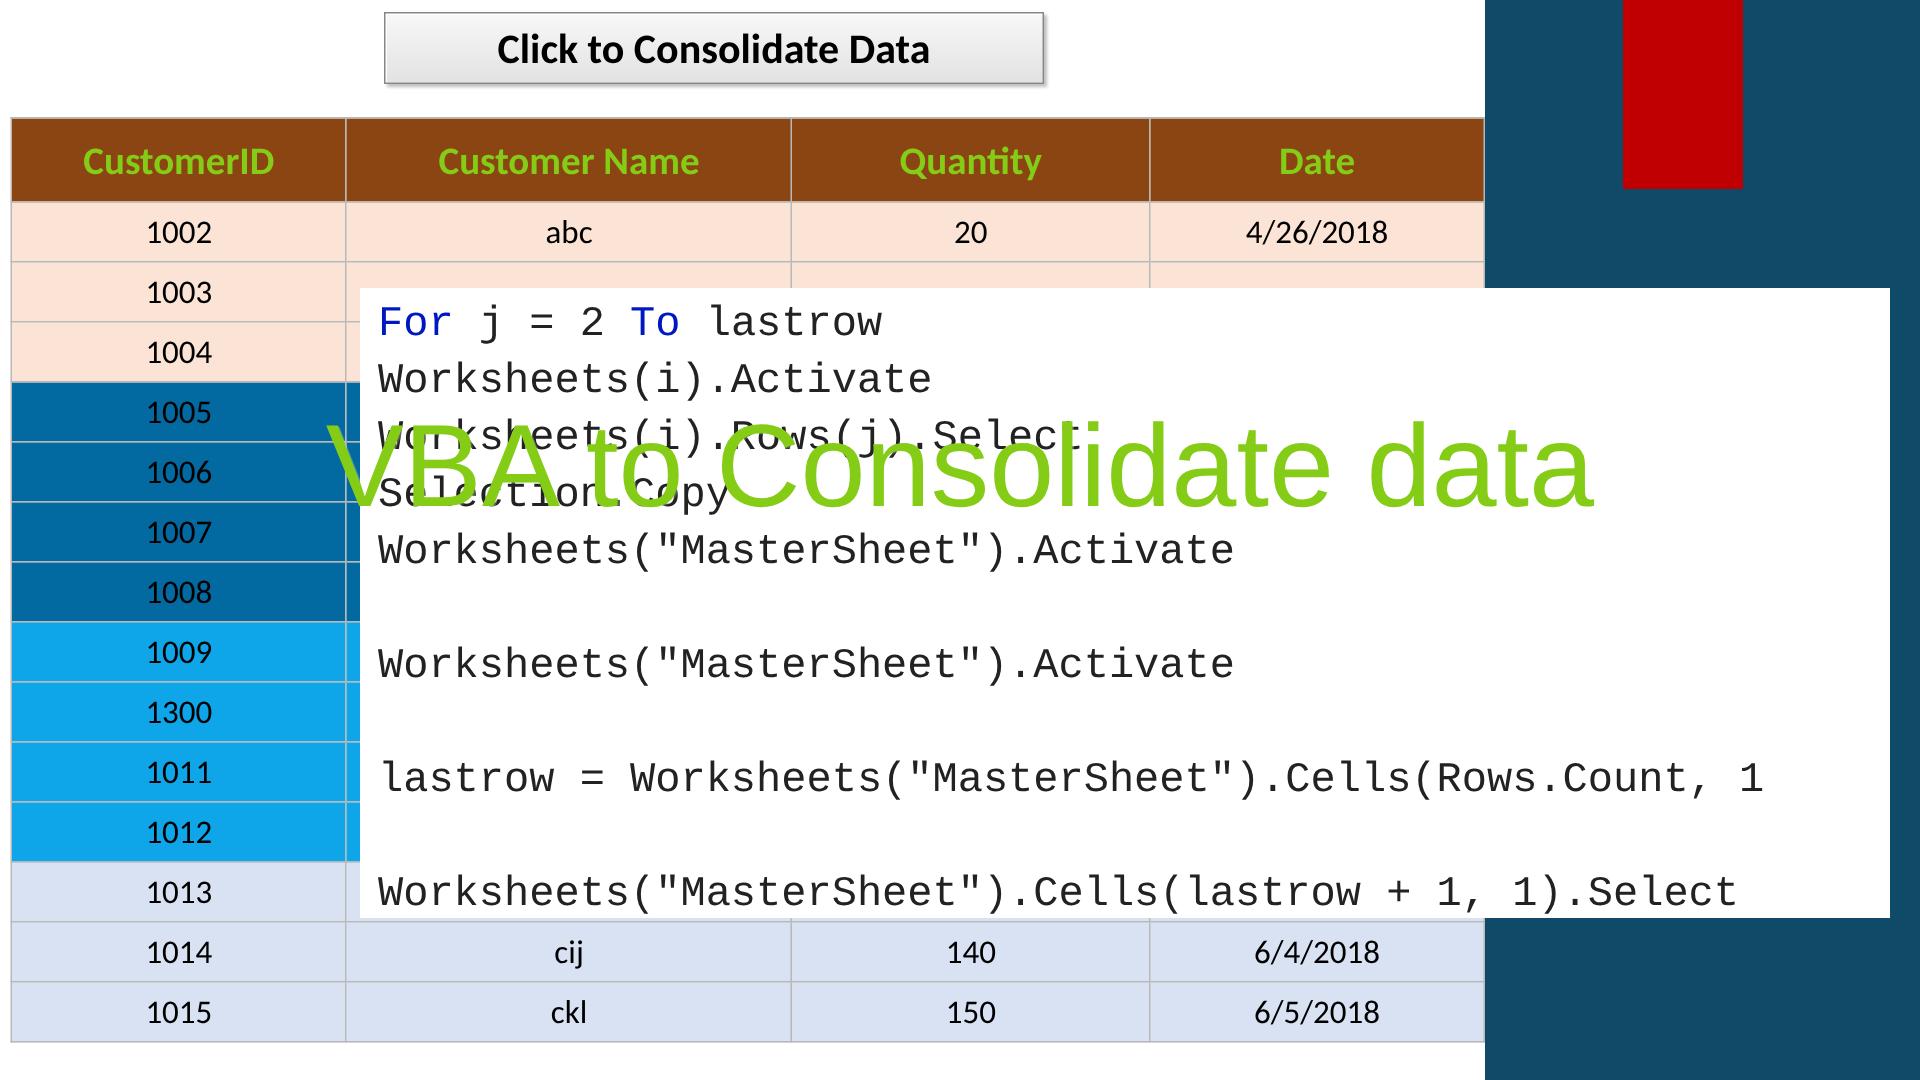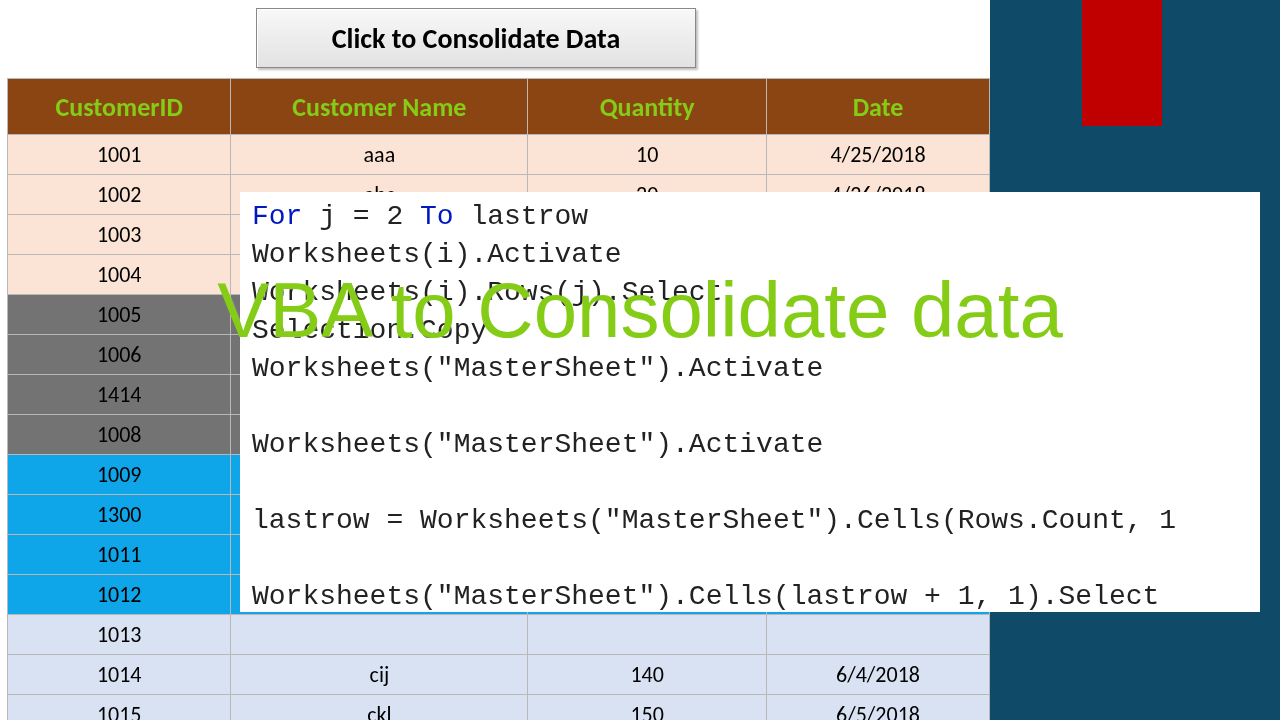--- a/index.html
+++ b/index.html
@@ -25,21 +25,21 @@
     right: 118px;
     width: 80px;
     height: 126px;
     background: #c00000;
   }
   .consolidate-btn {
     position: absolute;
     top: 8px;
     left: 256px;
     width: 440px;
-    height: 60px;
+    height: 48px;
     background: linear-gradient(#f8f8f8,#e2e2e2);
     border: 1px solid #888;
     box-shadow: 1px 1px 0 #fff inset, 2px 2px 2px rgba(0,0,0,.25);
     font-size: 28px;
     font-weight: bold;
     color: #000;
     display: flex;
     align-items: center;
     justify-content: center;
     cursor: pointer;
@@ -61,21 +61,21 @@
     color: #84cc16;
     font-weight: bold;
     font-size: 26px;
     height: 56px;
   }
   .col-id   { width: 225px; }
   .col-name { width: 300px; }
   .col-qty  { width: 241px; }
   .col-date { width: 225px; }
   .bg-pink   { background:#fbe4d5; }
-  .bg-yellow { background:#737373; }
+  .bg-yellow { background:#0369a1; }
   .bg-green  { background:#0ea5e9; }
   .bg-blue   { background:#d9e2f3; }
 
   .code-box {
     position: absolute;
     top: 192px;
     left: 240px;
     width: 1020px;
     height: 420px;
     background: #fff;
@@ -114,26 +114,20 @@
     <thead>
       <tr>
         <th class="col-id">CustomerID</th>
         <th class="col-name">Customer Name</th>
         <th class="col-qty">Quantity</th>
         <th class="col-date">Date</th>
       </tr>
     </thead>
     <tbody id="tbody">
         <tr>
-          <td class="bg-pink col-id">1001</td>
-          <td class="bg-pink col-name">aaa</td>
-          <td class="bg-pink col-qty">10</td>
-          <td class="bg-pink col-date">4/25/2018</td>
-        </tr>
-        <tr>
           <td class="bg-pink col-id">1002</td>
           <td class="bg-pink col-name">abc</td>
           <td class="bg-pink col-qty">20</td>
           <td class="bg-pink col-date">4/26/2018</td>
         </tr>
         <tr>
           <td class="bg-pink col-id">1003</td>
           <td class="bg-pink col-name"></td>
           <td class="bg-pink col-qty"></td>
           <td class="bg-pink col-date"></td>
@@ -150,21 +144,21 @@
           <td class="bg-yellow col-qty"></td>
           <td class="bg-yellow col-date"></td>
         </tr>
         <tr>
           <td class="bg-yellow col-id">1006</td>
           <td class="bg-yellow col-name"></td>
           <td class="bg-yellow col-qty"></td>
           <td class="bg-yellow col-date"></td>
         </tr>
         <tr>
-          <td class="bg-yellow col-id">1414</td>
+          <td class="bg-yellow col-id">1007</td>
           <td class="bg-yellow col-name"></td>
           <td class="bg-yellow col-qty"></td>
           <td class="bg-yellow col-date"></td>
         </tr>
         <tr>
           <td class="bg-yellow col-id">1008</td>
           <td class="bg-yellow col-name"></td>
           <td class="bg-yellow col-qty"></td>
           <td class="bg-yellow col-date"></td>
         </tr>

